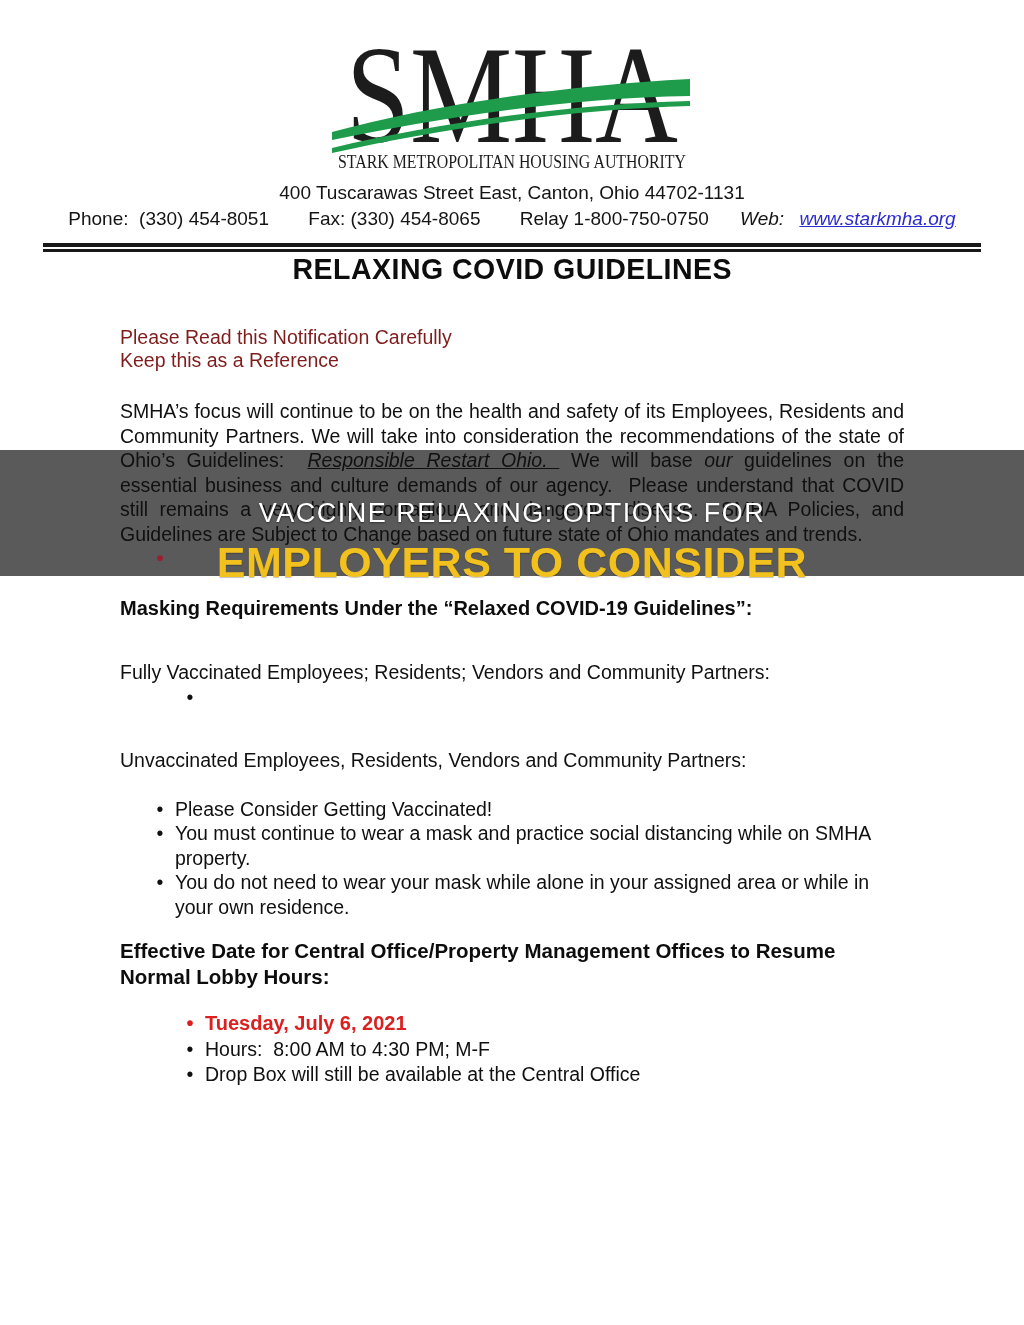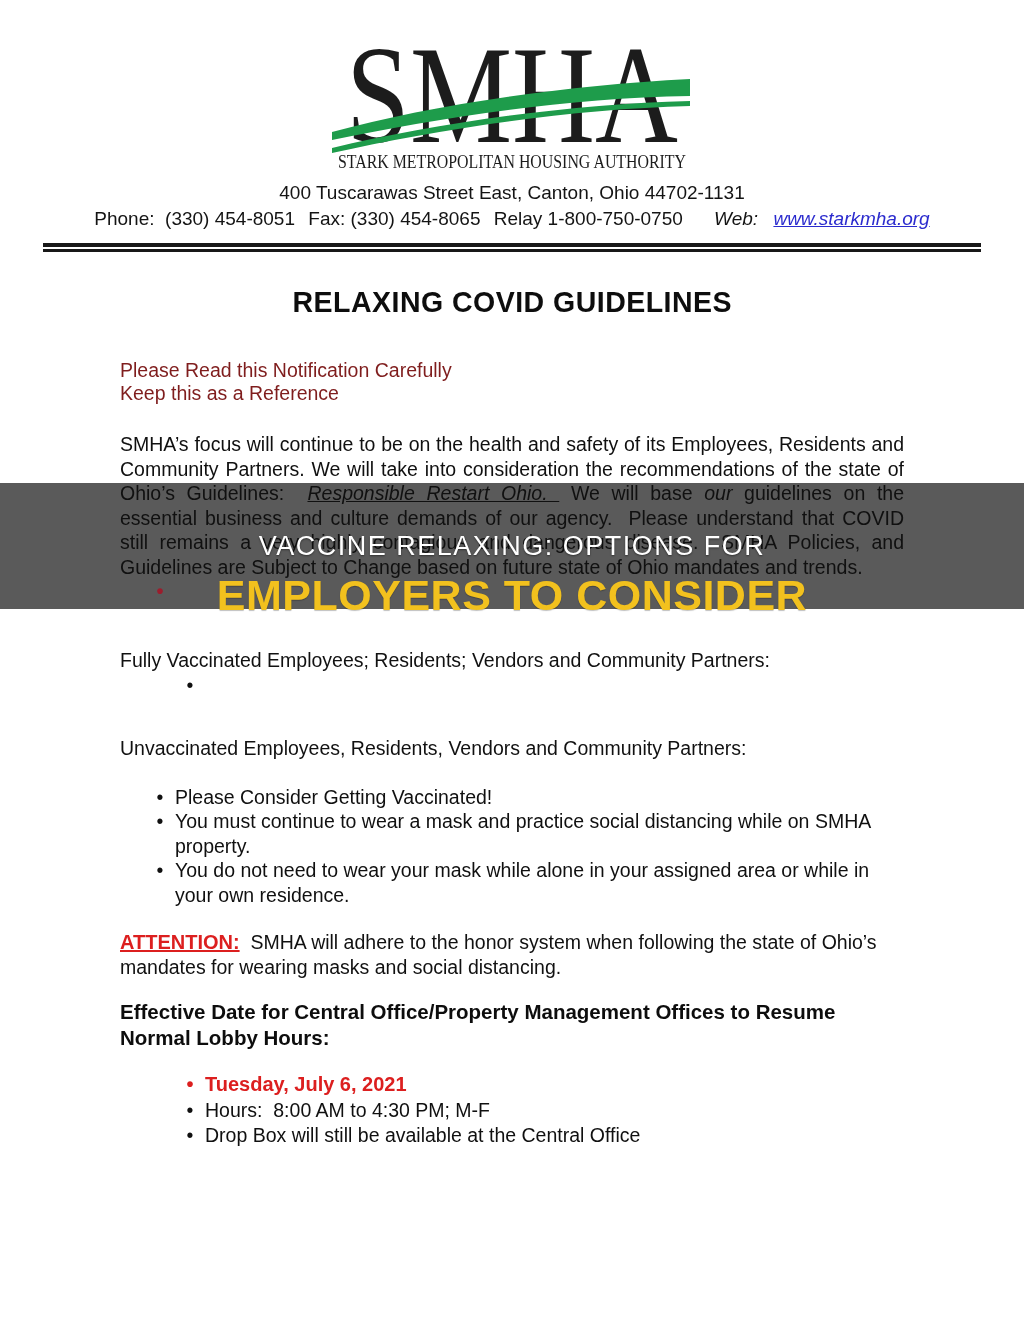--- a/index.html
+++ b/index.html
@@ -6,27 +6,27 @@
   html,body { background:#ffffff; }
   .page {
     position:relative; width:1024px; height:1325px; background:#ffffff;
     font-family:"Liberation Sans", sans-serif; color:#111111; overflow:hidden;
   }
   
   .header { text-align:center; padding-top:32px; }
   .logo-svg { display:block; margin:0 auto; }
   .address { font-size:19px; margin-top:10px; color:#141414; }
   .contact { font-size:19px; margin-top:4px; color:#141414; }
-  .contact .seg { margin-left:8px; }
+  .contact .seg { margin-left:34px; }
   .contact .seg.first { margin-left:0; }
   .contact .web-label { font-style:italic; margin-left:26px; }
   .contact .web-link { color:#2B2BCE; font-style:italic; text-decoration:underline; margin-left:10px; cursor:pointer; }
   .divider { width:938px; margin:13px auto 0; border-top:4px solid #181818; border-bottom:3px solid #181818; height:9px; }
   
-  .title-wrap { margin-top:33px; text-align:center; }
+  .title-wrap { text-align:center; }
   .page-title { display:inline-block; font-size:30px; font-weight:bold; letter-spacing:0.5px; transform:scaleX(0.95); color:#0d0d0d; }
   
   .content { padding:0 120px; }
   .intro { margin-top:40px; font-size:19.5px; line-height:23px; color:#7f1d1d; }
   
   .band-wrap {
     margin-top:27px; position:relative;
     background:linear-gradient(to bottom, #ffffff 0px, #ffffff 51px, #5A5A5A 51px);
     padding-bottom:5px;
   }
@@ -108,20 +108,21 @@
       <div class="bullet-row indent-a date-dark-red">
         <span class="dot">•</span>
       </div>
     </div>
 
     <div class="banner1">VACCINE RELAXING: OPTIONS FOR</div>
     <div class="banner2">EMPLOYERS TO CONSIDER</div>
   </div>
 
   <div class="content">
+    <div class="section-heading masking-heading">Masking Requirements Under the “Relaxed COVID-19 Guidelines”:</div>
 
     <div class="group-label">Fully Vaccinated Employees; Residents; Vendors and Community Partners:</div>
 
     <div class="bullet-row indent-b">
       <span class="dot">•</span>
     </div>
 
     <div class="group-label">Unvaccinated Employees, Residents, Vendors and Community Partners:</div>
 
     <div class="bullets-block">
@@ -132,23 +133,20 @@
       <div class="bullet-row indent-a">
         <span class="dot">•</span>
         <span>You must continue to wear a mask and practice social distancing while on SMHA property.</span>
       </div>
       <div class="bullet-row indent-a">
         <span class="dot">•</span>
         <span>You do not need to wear your mask while alone in your assigned area or while in your own residence.</span>
       </div>
     </div>
 
-    <p class="attention-para">
-      <span class="attention-label">ATTENTION:</span><span>&nbsp; SMHA will adhere to the honor system when following the state of Ohio’s mandates for wearing masks and social distancing.</span>
-    </p>
 
     <div class="section-heading lobby-heading">Effective Date for Central Office/Property Management Offices to Resume Normal Lobby Hours:</div>
 
     <div class="bullets-block lobby-bullets">
       <div class="bullet-row indent-b red-bold">
         <span class="dot">•</span>
         <span>Tuesday, July 6, 2021</span>
       </div>
       <div class="bullet-row indent-b">
         <span class="dot">•</span>

